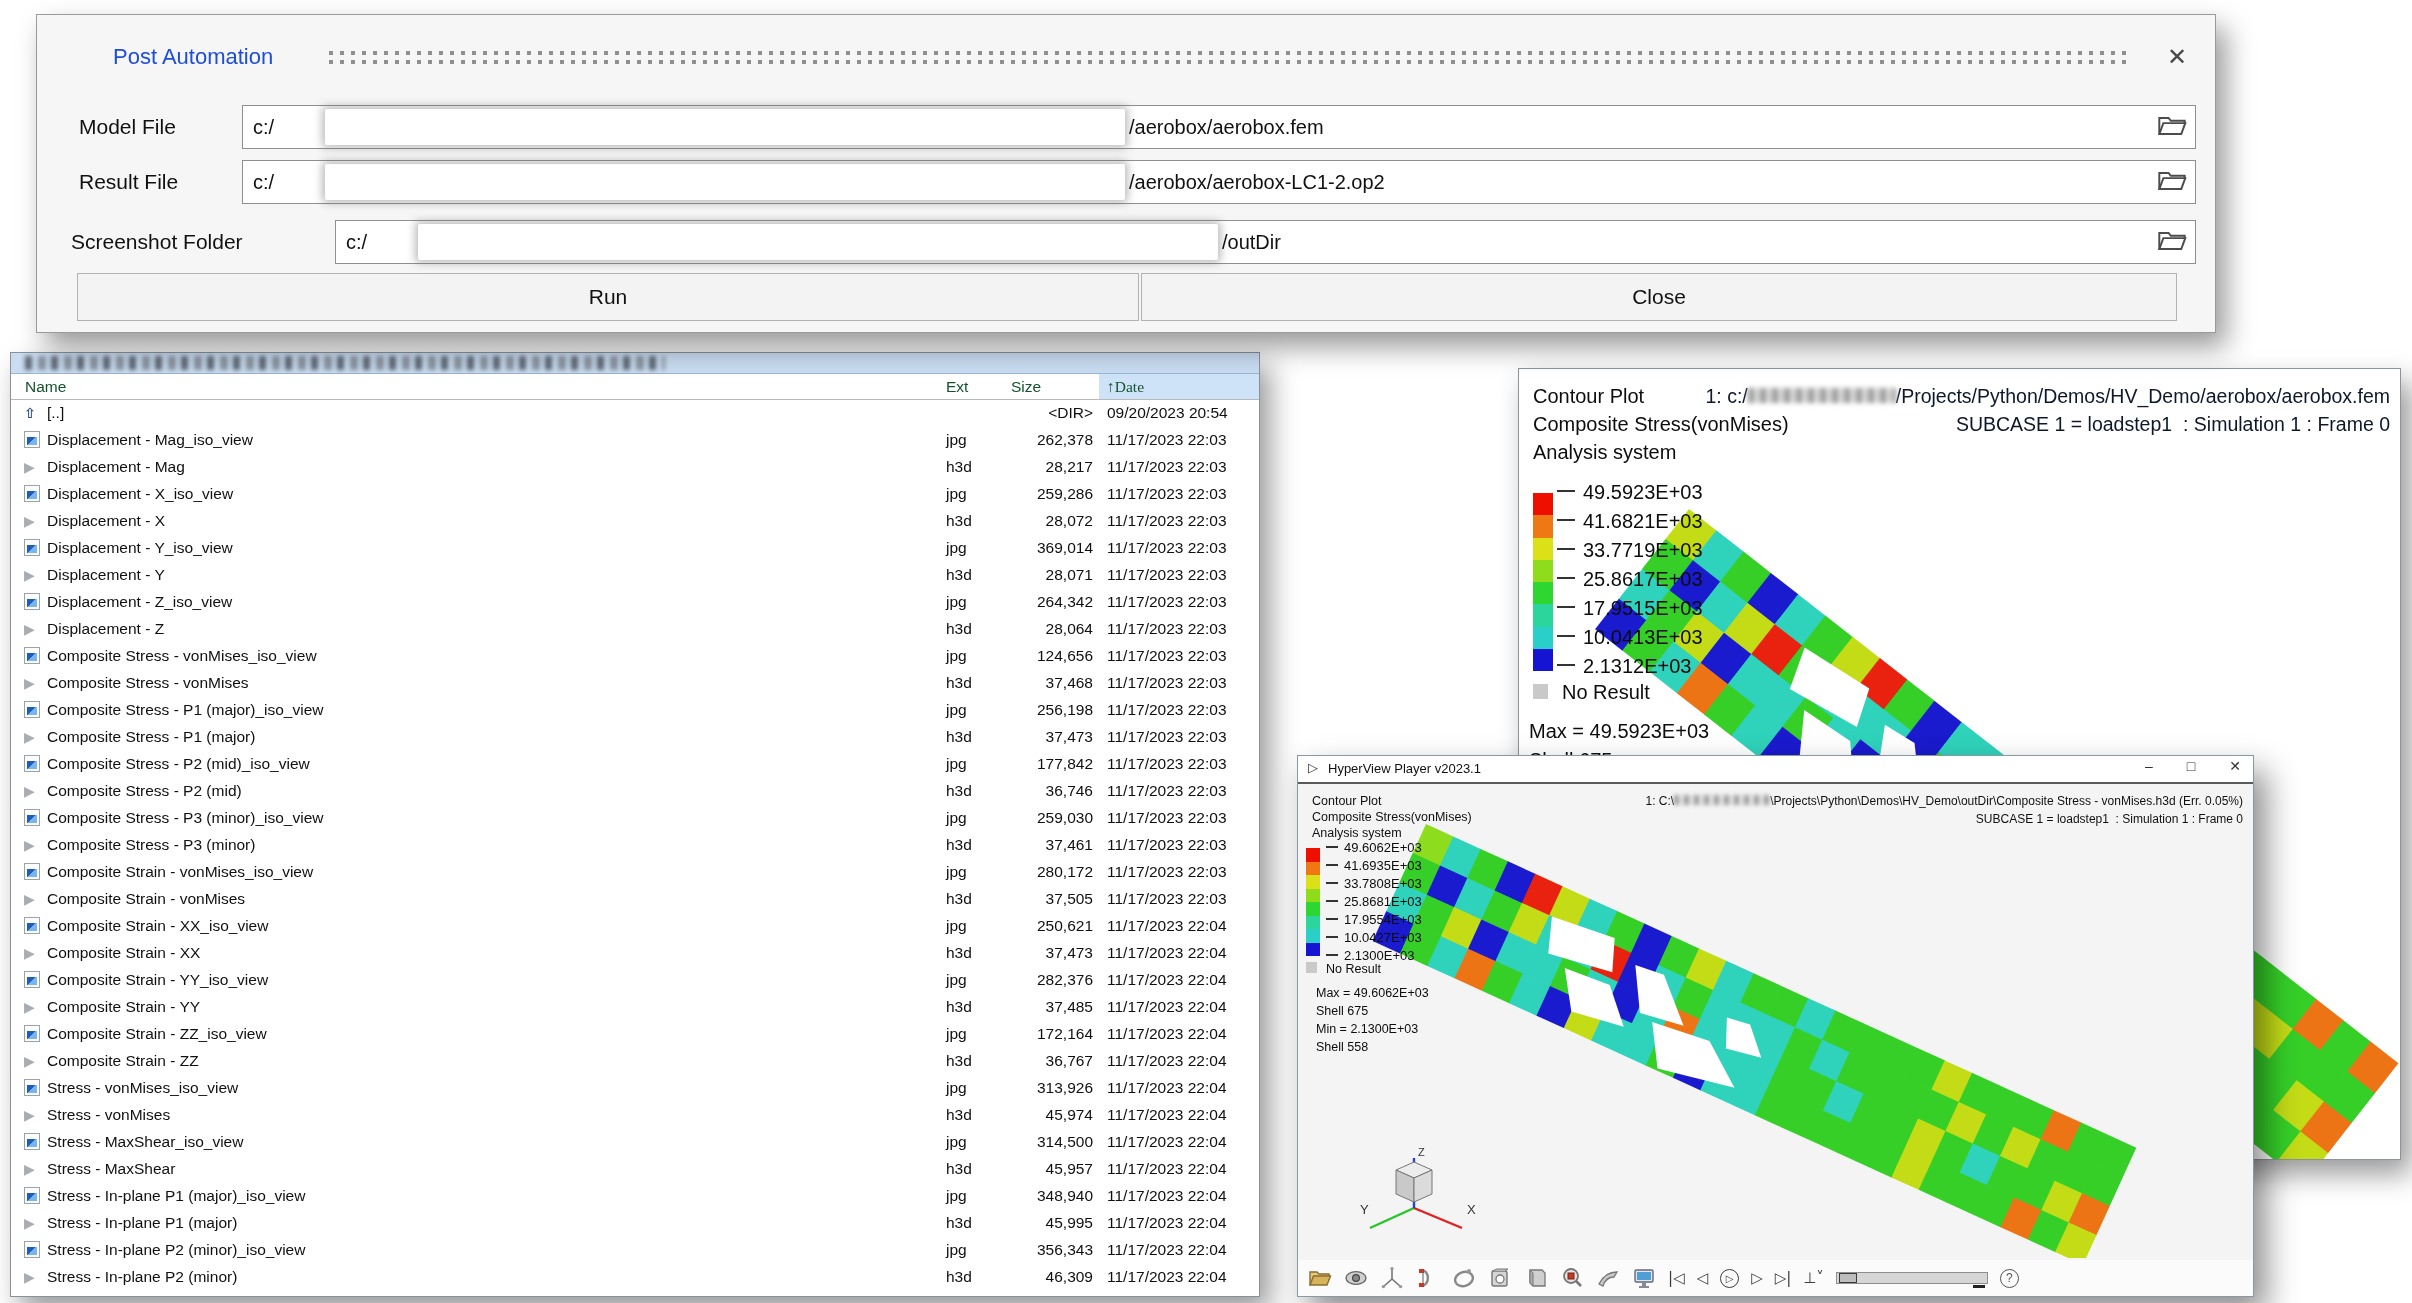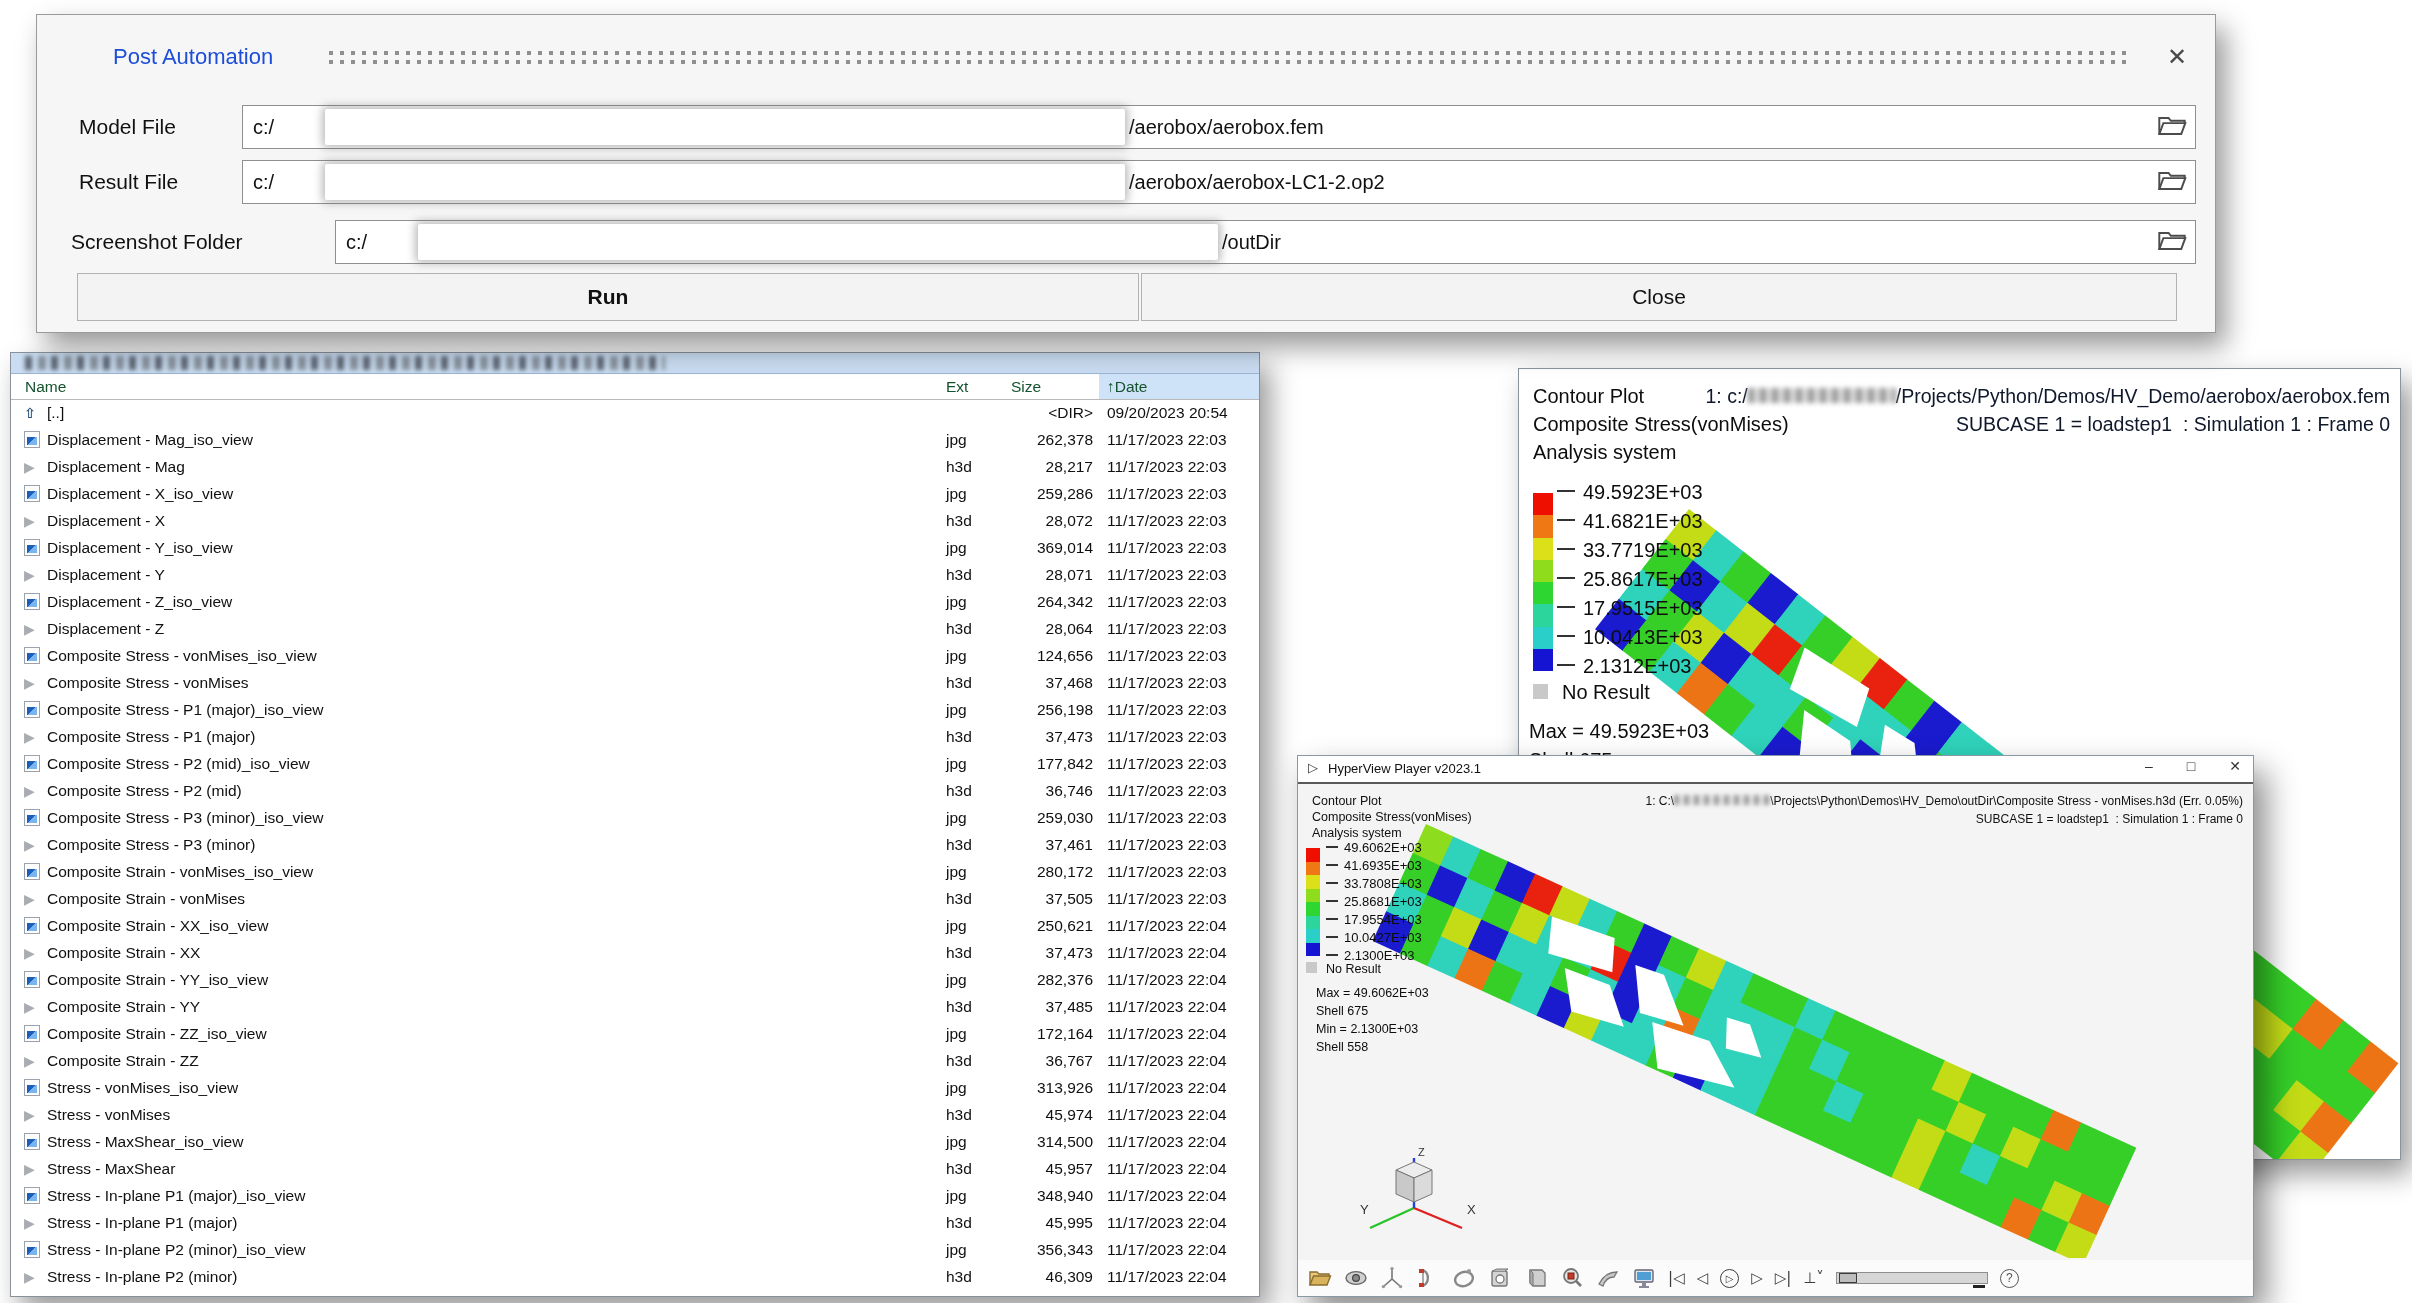--- a/index.html
+++ b/index.html
@@ -25,21 +25,21 @@
 
   
   #filepanel{left:10px;top:352px;width:1248px;height:943px;z-index:10;border:1px solid #8a9099;}
   #pathbar{position:absolute;left:0;top:0;right:0;height:20px;background:#c9dcf1;border-bottom:1px solid #9bb4d2;}
   #pathbar .pixblur{position:absolute;left:14px;top:3px;width:640px;height:14px;filter:blur(2px);
     background:repeating-linear-gradient(90deg,#5d6673 0 7px,#c9dcf1 7px 13px,#88929e 13px 21px,#c9dcf1 21px 26px);}
   #listhead{position:absolute;left:0;top:21px;right:0;height:25px;background:#fff;border-bottom:1px solid #b9b9b9;font-size:15.5px;color:#14532d;}
   #listhead .hname{position:absolute;left:14px;top:4px;}
   #listhead .hext{position:absolute;left:935px;top:4px;}
   #listhead .hsize{position:absolute;left:1000px;top:4px;}
-  #listhead .hdate{position:absolute;left:1088px;top:0;right:0;height:25px;background:#cfe3f8;padding:4px 0 12px 8px;box-sizing:border-box;}
+  #listhead .hdate{position:absolute;left:1088px;top:0;right:0;height:25px;background:#cfe3f8;padding:4px 0 12px 8px;box-sizing:border-box;font-family:Liberation Serif, serif;}
   #filerows{position:absolute;left:0;top:47px;right:0;bottom:0;overflow:hidden;}
   .frow{position:relative;height:27px;font-size:15.5px;color:#101010;}
   .frow .nm{position:absolute;left:36px;top:4px;white-space:nowrap;}
   .frow .ex{position:absolute;left:935px;top:4px;}
   .frow .sz{position:absolute;left:960px;width:122px;top:4px;text-align:right;}
   .frow .dt{position:absolute;left:1096px;top:4px;}
   .ficon{position:absolute;left:13px;top:4px;width:16px;height:17px;display:inline-block;font-family:"DejaVu Sans",sans-serif;}
   .ficon.jpg{background:#fdfdfd;border:1px solid #9aa3ad;box-sizing:border-box;}
   .ficon.jpg::after{content:"";position:absolute;left:2px;right:2px;bottom:2px;height:8px;background:linear-gradient(135deg,#1d5fb8 45%,#79b4ef 45%);}
   .ficon.h3d::before{content:"▶";color:#a9adb2;font-size:14px;line-height:17px;}
@@ -124,21 +124,21 @@
       <span class="redact" style="left:82px;width:800px;"></span>
       <span class="suffix" style="left:886px;">/outDir</span>
       <span class="foldbtn">
         <svg viewBox="0 0 26 20" width="30" height="26">
             <path d="M2 17 V3 h8 l2 2.5 h12 v2" fill="none" stroke="#4c4c4c" stroke-width="1.7"></path>
             <path d="M2 17 l3.5-9.5 h19 L21 17 z" fill="none" stroke="#4c4c4c" stroke-width="1.7"></path>
           </svg>
       </span>
     </div>
 
-    <div class="btn" style="left:40px;top:258px;width:1060px;font-weight:bold;">Run</div>
+    <div class="btn" style="left:40px;top:258px;width:1060px;">Run</div>
     <div class="btn" style="left:1104px;top:258px;width:1034px;">Close</div>
   </div>
 
   <div id="filepanel" class="win">
     <div id="pathbar">
       <div class="pixblur"></div>
     </div>
     <div id="listhead">
       <span class="hname">Name</span>
       <span class="hext">Ext</span>

